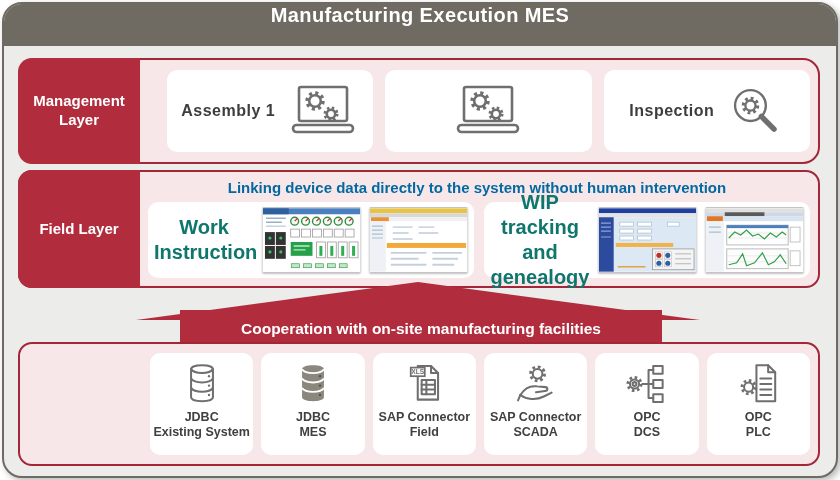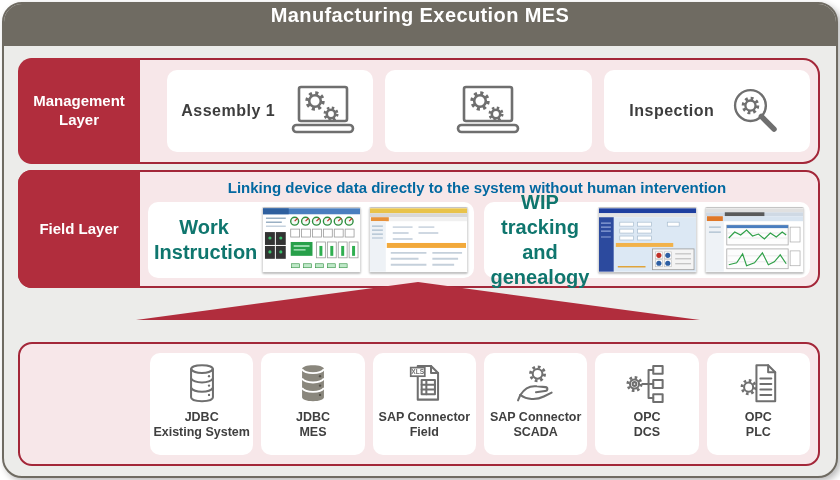--- a/index.html
+++ b/index.html
@@ -255,20 +255,21 @@
           <polyline points="24,58 32,56 38,47 42,59 50,56 58,46 64,58 70,55 76,48 82,57" fill="none" stroke="#2fa048" stroke-width="1.2"></polyline>
           <rect x="86" y="44" width="10" height="15" fill="#fff" stroke="#aaa" stroke-width="0.7"></rect>
         </svg>
       </div>
     </div>
   </section>
 
   <svg class="arrow-tri" viewBox="0 0 564 38">
     <polygon points="282,0 564,38 0,38" fill="#b12d3d"></polygon>
   </svg>
+  <div class="arrow-banner">Cooperation with on-site manufacturing facilities</div>
 
   <section class="layer equip">
     <div class="equip-cards">
 
       <div class="card equip-card">
         <svg width="50" height="52" viewBox="0 0 64 64">
           <path class="ic" d="M18 13 C18 10 24 8 32 8 C40 8 46 10 46 13 L46 49 C46 52 40 54 32 54 C24 54 18 52 18 49 Z"></path>
           <path class="ic" d="M18 13 C20 16 26 18 32 18 C38 18 44 16 46 13"></path>
           <path class="ic" d="M18 25 C20 28 26 30 32 30 C38 30 44 28 46 25"></path>
           <path class="ic" d="M18 37 C20 40 26 42 32 42 C38 42 44 40 46 37"></path>

